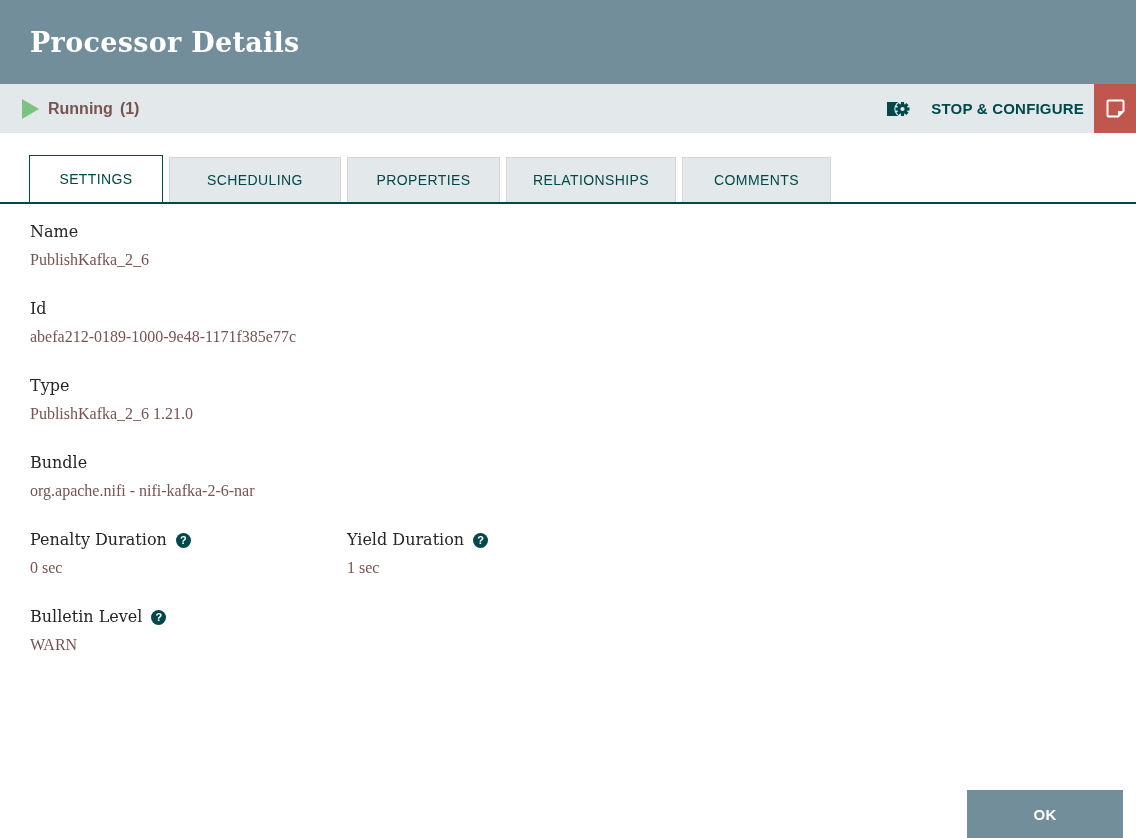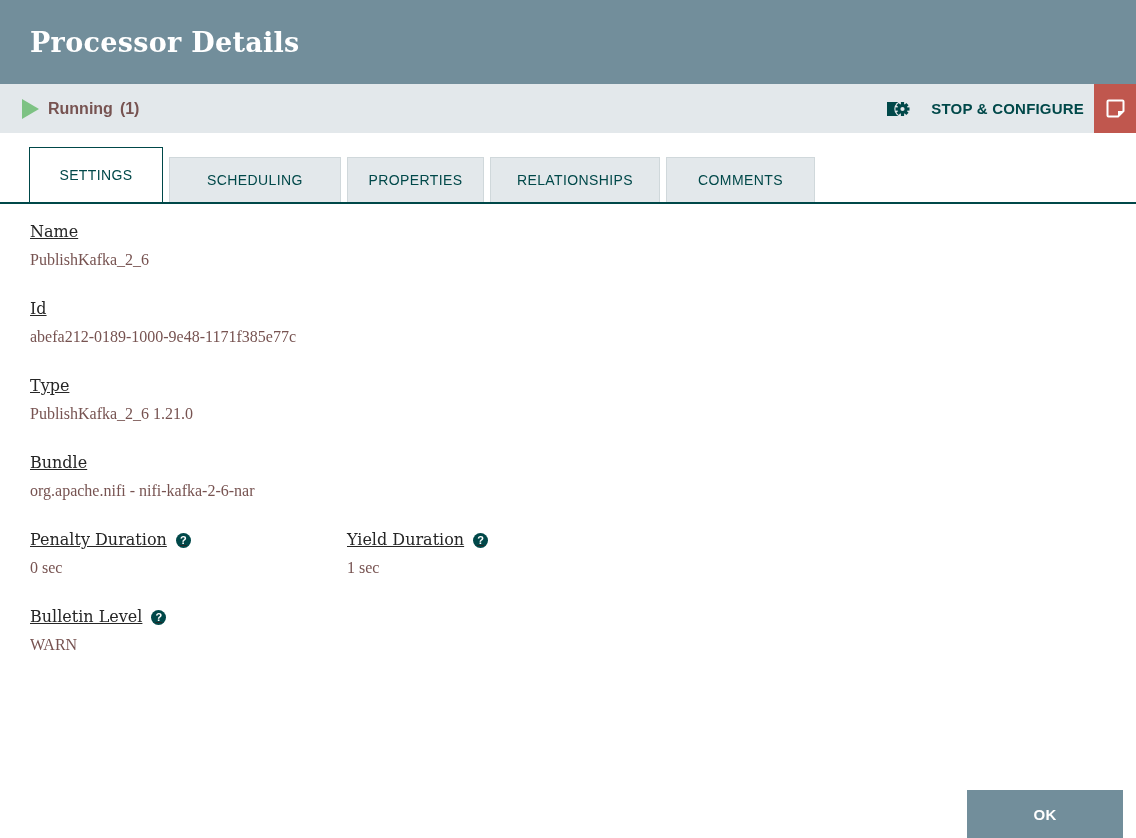--- a/index.html
+++ b/index.html
@@ -101,42 +101,41 @@
     cursor: pointer;
     background: #e3e8eb;
     border: 1px solid #d0d8db;
     border-bottom: none;
     height: 45px;
   }
   .tab.active {
     background: #ffffff;
     border: 1px solid #004849;
     border-bottom: none;
-    height: 55px;
+    height: 47px;
   }
   .tab-settings      { width: 134px; }
   .tab-scheduling    { width: 172px; }
-  .tab-properties    { width: 137px; }
+  .tab-properties    { width: 153px; }
   .tab-relationships { width: 170px; }
   .tab-comments      { width: 149px; }
 
   
   .content {
     padding: 17px 30px 0 30px;
   }
   .field { margin-bottom: 27px; }
   .field-label {
     font-family: "DejaVu Serif", serif;
     font-size: 16px;
     color: #262626;
     line-height: 22px;
     margin-bottom: 6px;
     display: flex;
     align-items: center;
-    text-decoration: underline;
   }
   .field-value {
     font-family: Liberation Serif, serif;
     font-size: 16px;
     color: #775351;
     line-height: 22px;
   }
   .field-row { display: flex; }
   .field-col-1 { width: 317px; }
   .help-icon {

